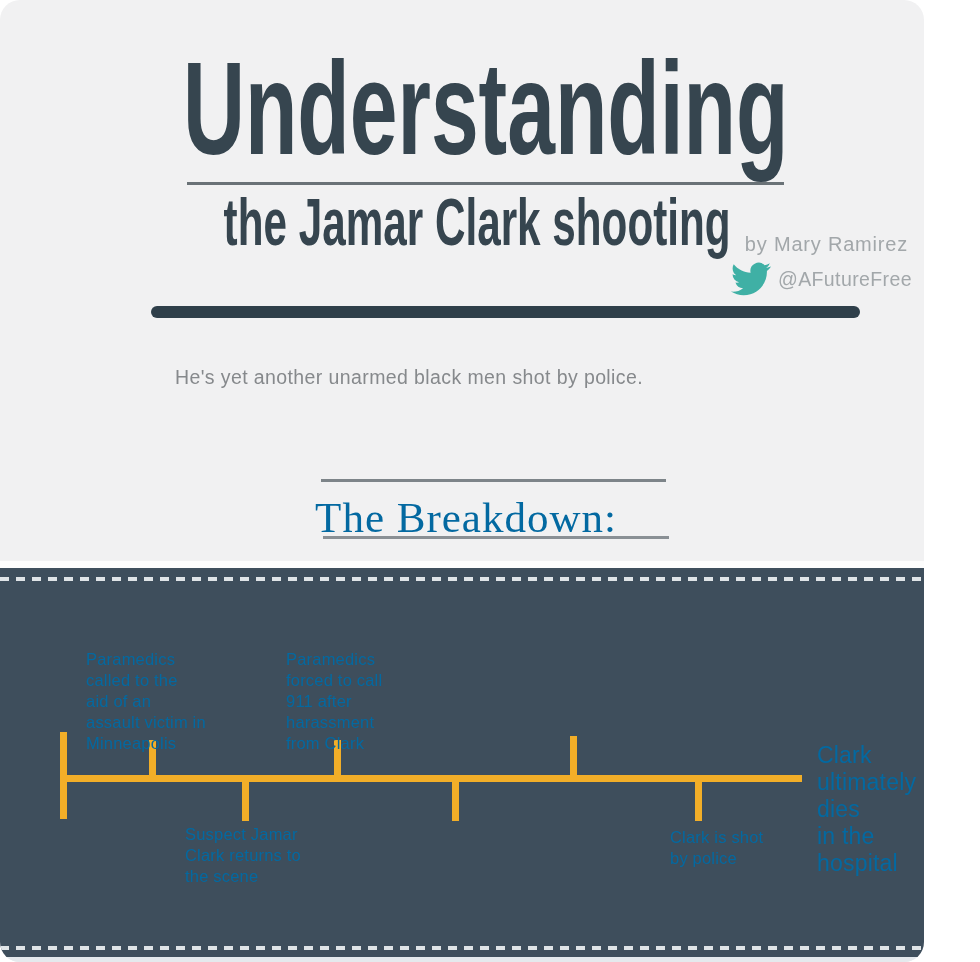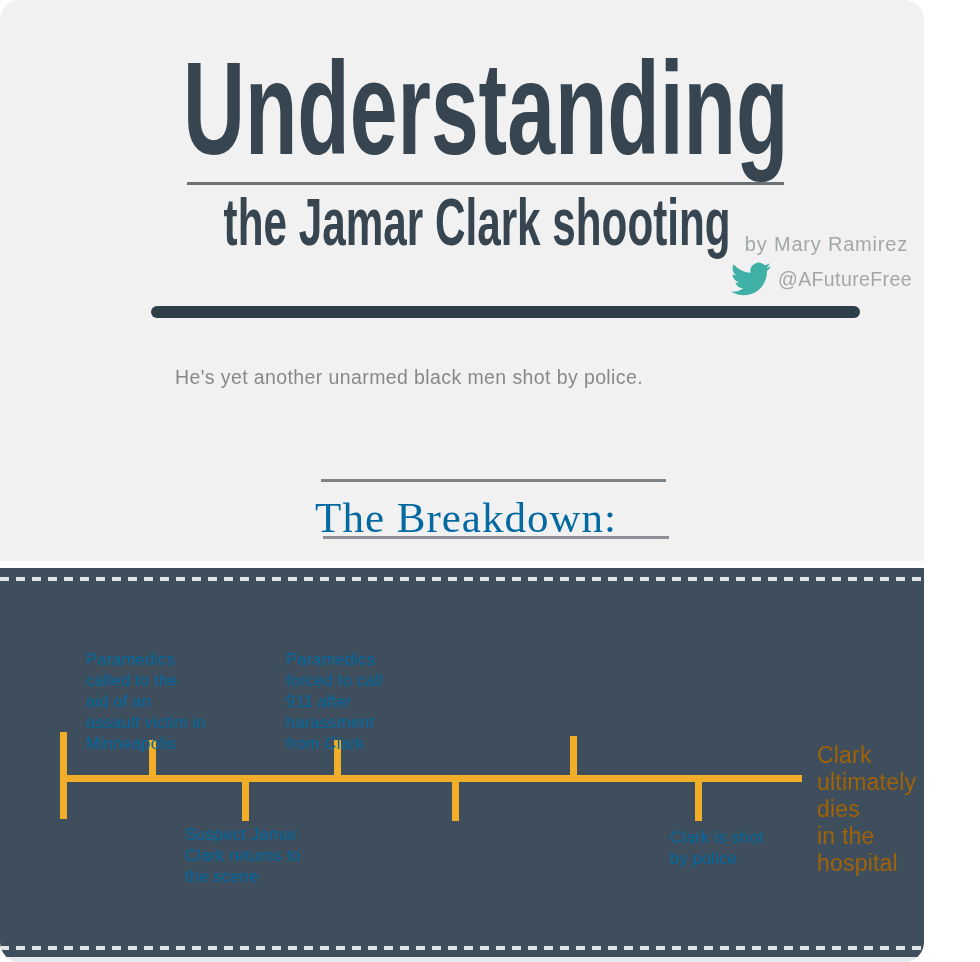--- a/index.html
+++ b/index.html
@@ -66,21 +66,21 @@
   .tick-d3{left:695px;top:779px;height:42px;}
   
   .tl-label{position:absolute;font-size:16.5px;line-height:21px;letter-spacing:0.2px;
     color:#0369a1;white-space:pre-line;}
   .e-a0{left:86px;top:649px;}
   .e-a1{left:286px;top:649px;}
   .e-a2{left:510px;top:666px;}
   .e-b0{left:185px;top:824px;}
   .e-b1{left:378px;top:826px;}
   .e-b2{left:670px;top:827px;}
-  .tl-label.outcome{left:817px;top:742px;font-size:23px;line-height:27px;color:#a16207;}
+  .tl-label.outcome{left:817px;top:742px;font-size:23px;line-height:27px;color:#0369a1;}
 </style>
 </head>
 <body>
 
 <div class="canvas">
 
   <div class="title-row">
     <h1>Understanding</h1>
   </div>
   <div class="title-underline"></div>

